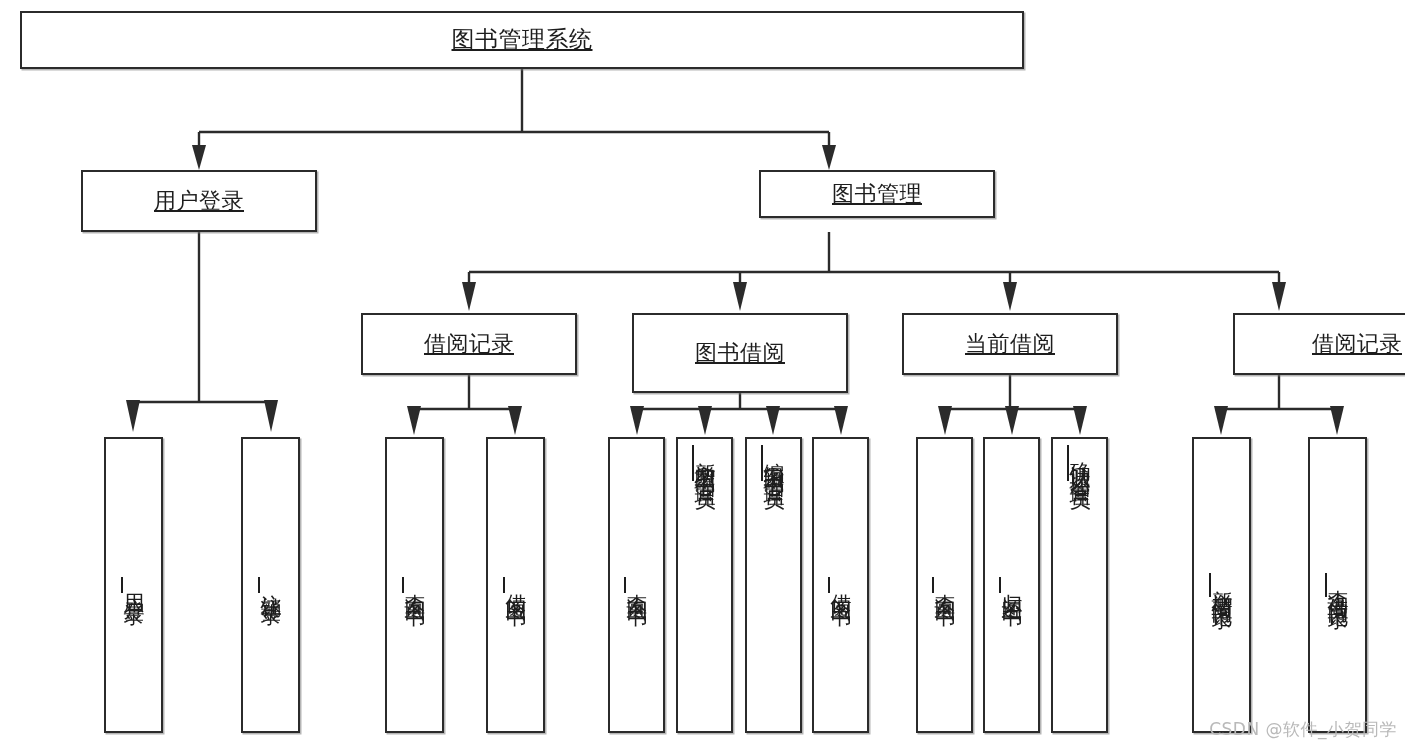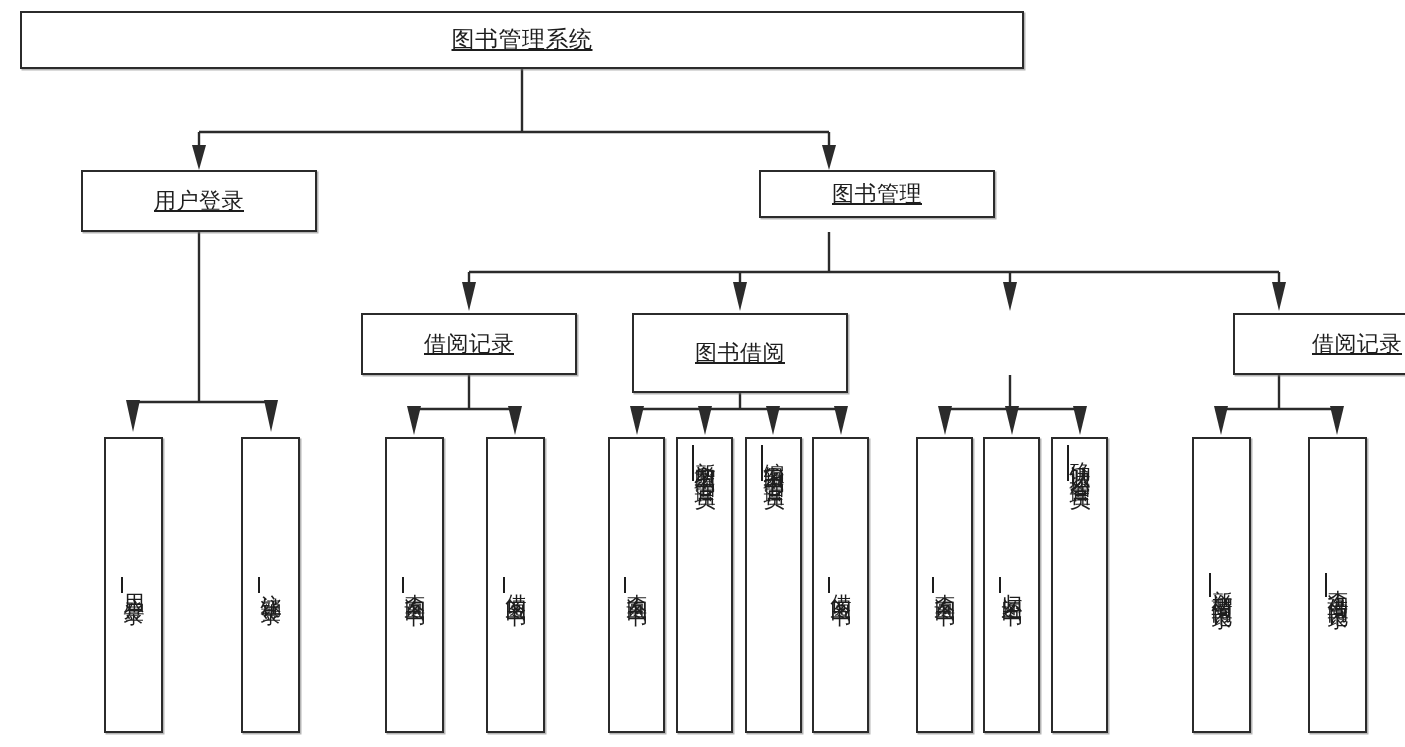--- a/index.html
+++ b/index.html
@@ -170,20 +170,23 @@
   </div>
 
   <div class="node h" style="left:361px; top:313px; width:216px; height:62px;">
     <span class="label">借阅记录</span>
   </div>
 
   <div class="node h" style="left:632px; top:313px; width:216px; height:80px;">
     <span class="label">图书借阅</span>
   </div>
 
+  <div class="node h" style="left:902px; top:313px; width:216px; height:62px;">
+    <span class="label">当前借阅</span>
+  </div>
 
   <div class="node h" style="left:1233px; top:313px; width:248px; height:62px;">
     <span class="label">借阅记录</span>
   </div>
 
   <div class="node v center" style="left:104px; top:437px; width:59px; height:296px;">
     <span class="label">用户登录</span>
   </div>
 
   <div class="node v center" style="left:241px; top:437px; width:59px; height:296px;">
@@ -227,14 +230,15 @@
   </div>
 
   <div class="node v center" style="left:1192px; top:437px; width:59px; height:296px;">
     <span class="label">新增借阅记录</span>
   </div>
 
   <div class="node v center" style="left:1308px; top:437px; width:59px; height:296px;">
     <span class="label">查询借阅记录</span>
   </div>
 
+  <div id="watermark">CSDN @软件_小贺同学</div>
 
 </div>
 
 </body></html>

